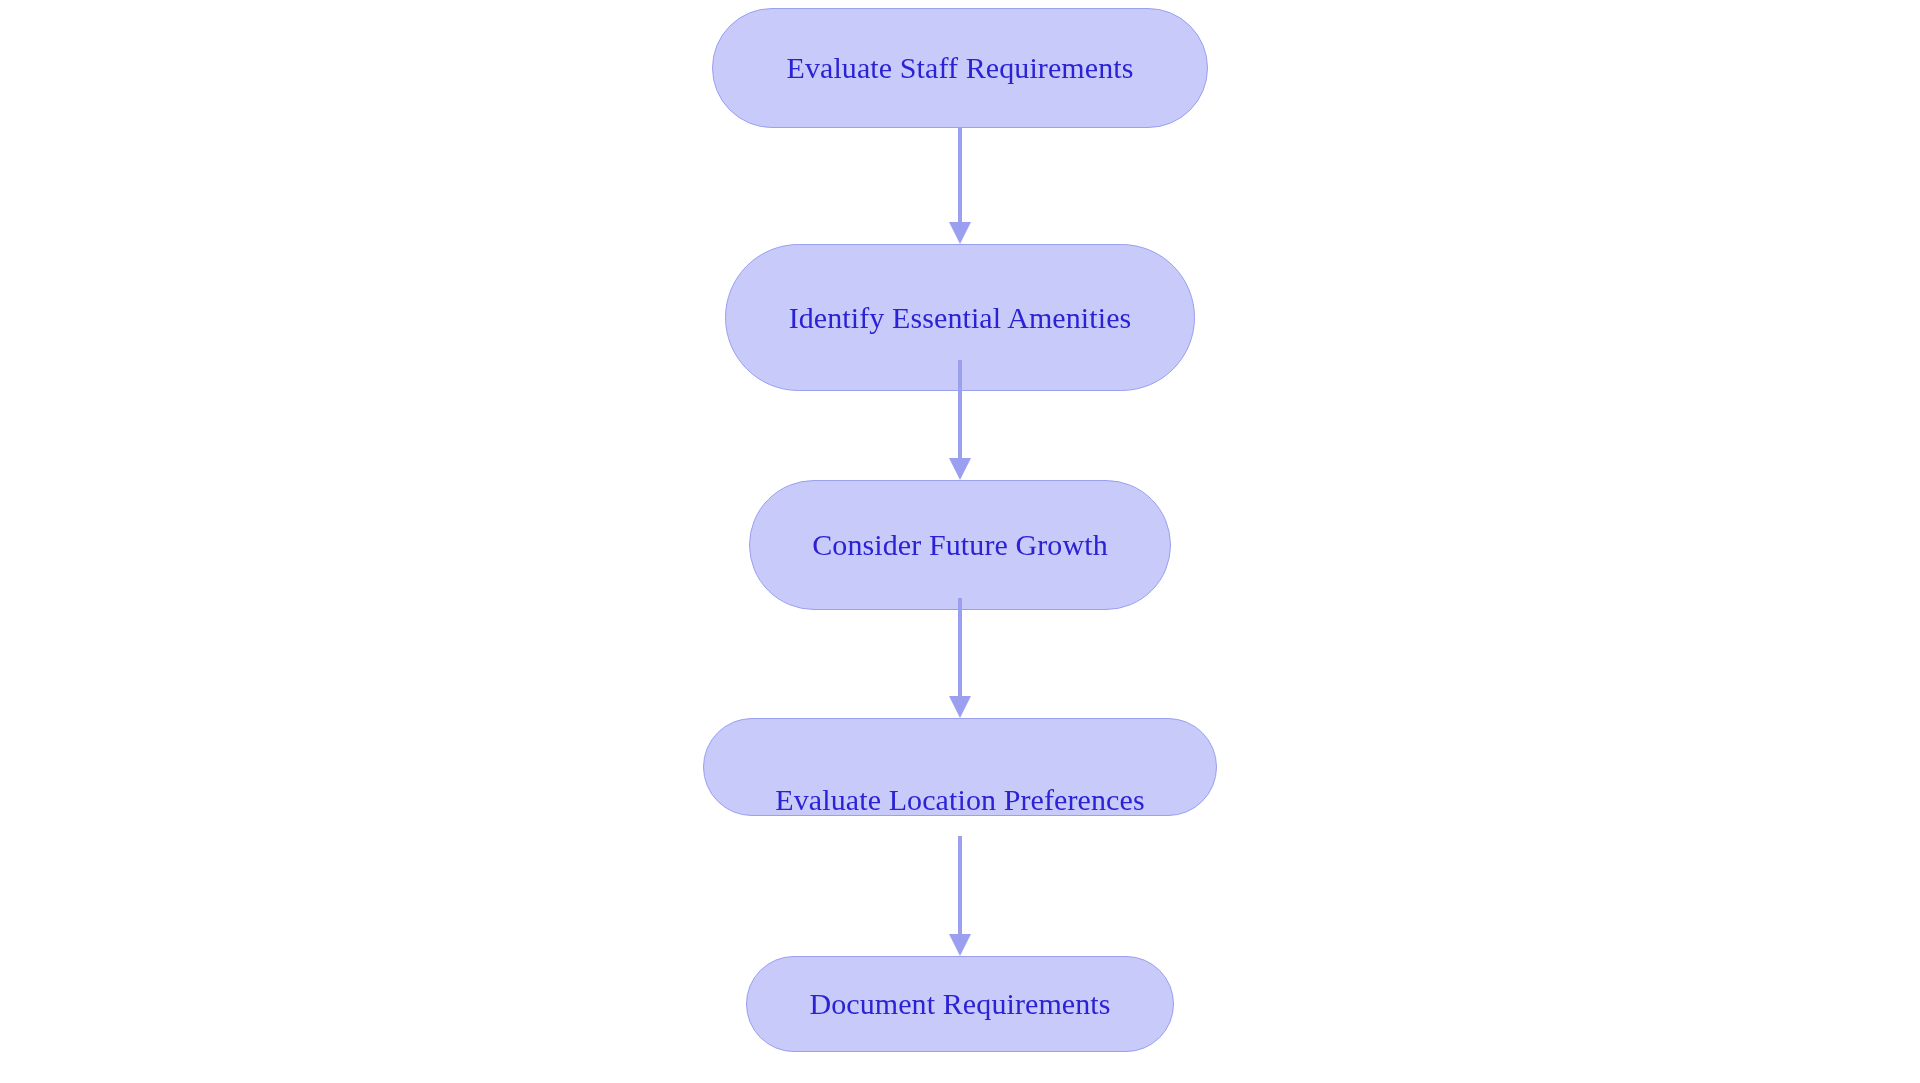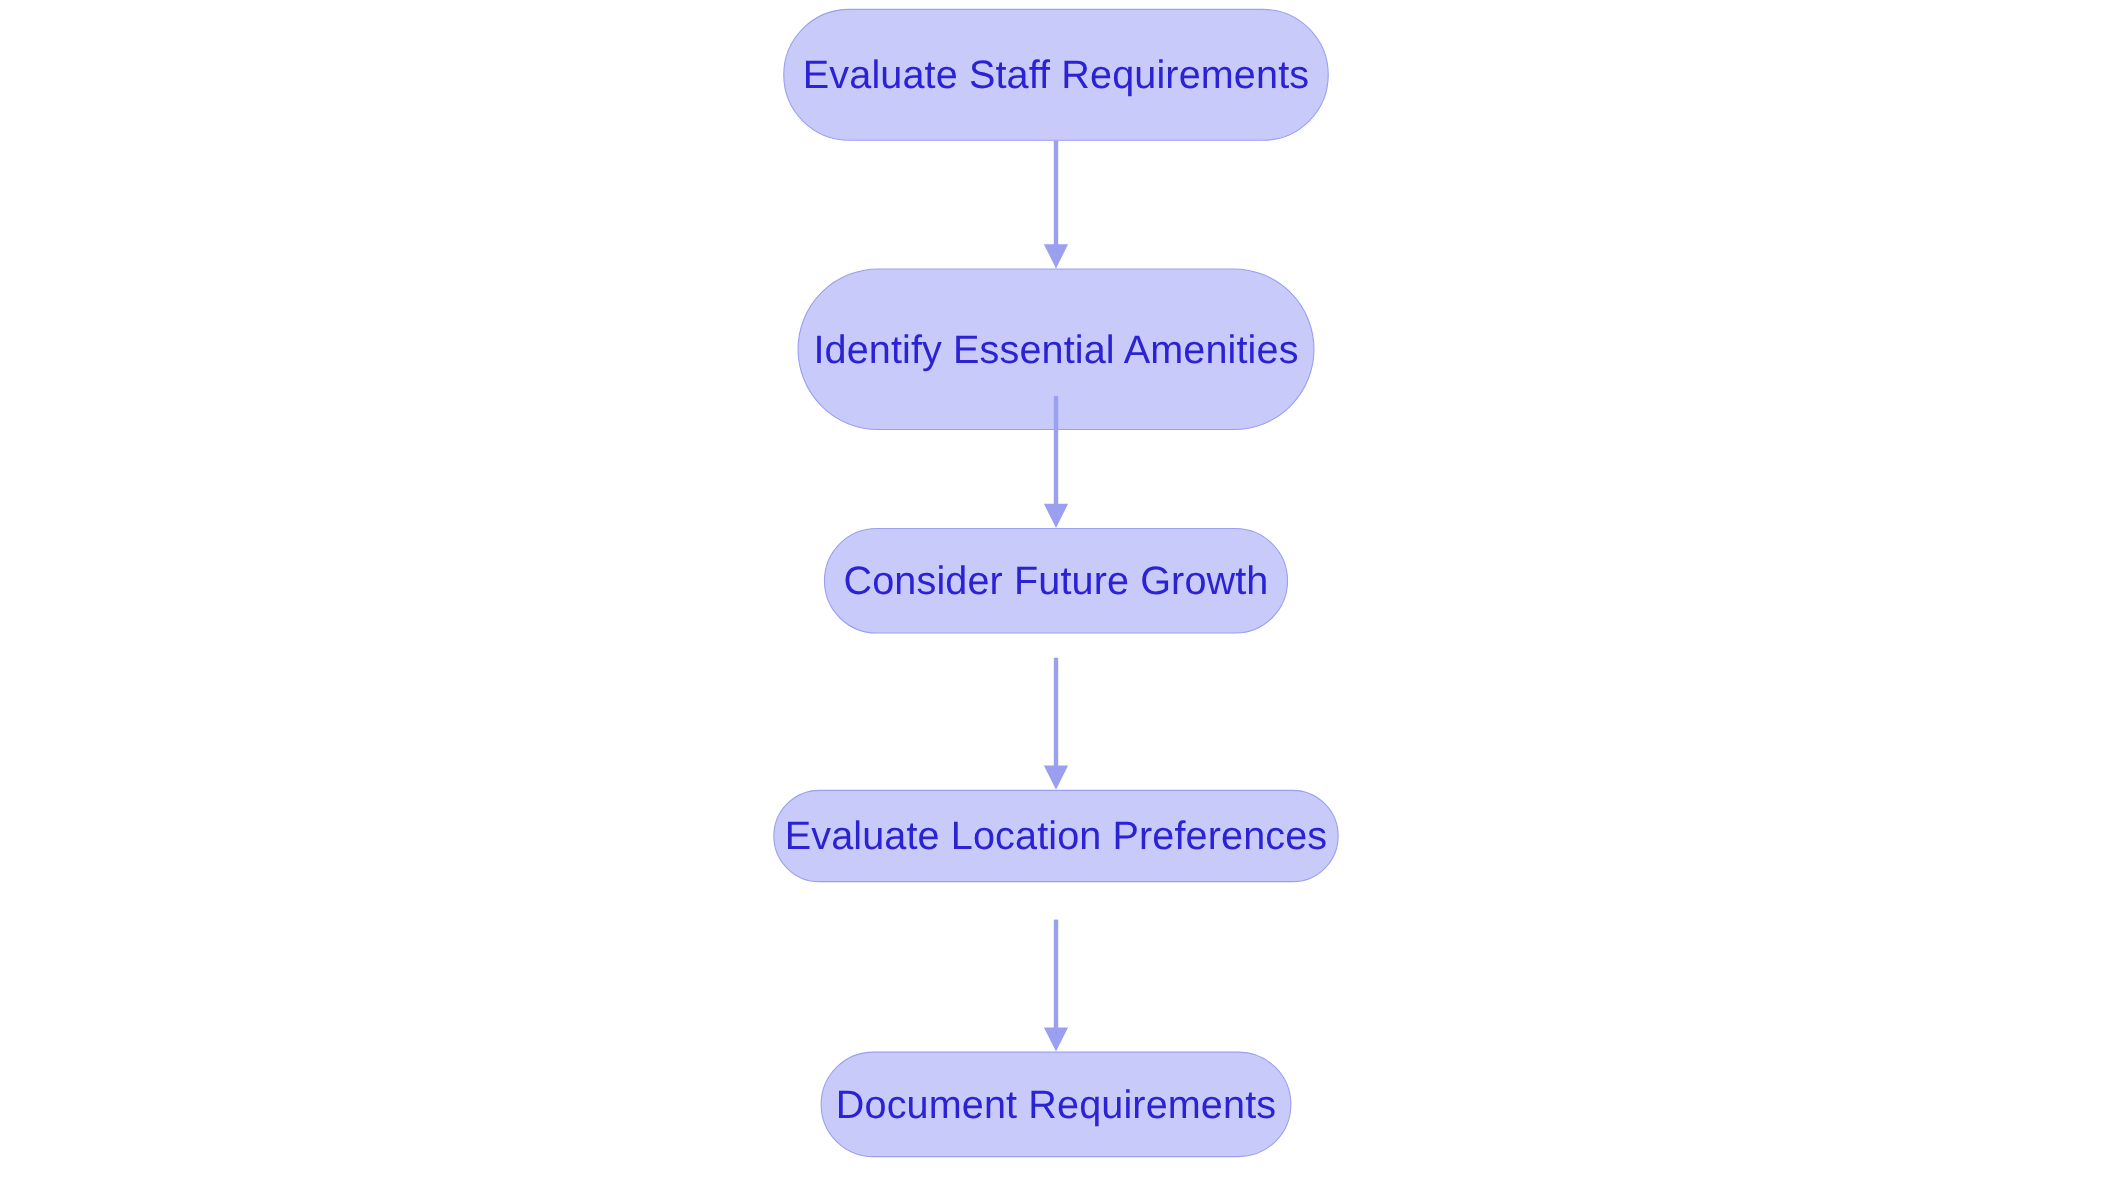--- a/index.html
+++ b/index.html
@@ -30,22 +30,22 @@
     justify-content: center;
     background: #c8cbf9;
     border: 1.6px solid #9a9ff0;
     border-radius: 9999px;
     left: 50%;
     transform: translateX(-50%);
   }
 
   .flow-node-label {
     color: #2b22d4;
-    font-family: Liberation Sans, sans-serif;
-    font-size: 36px;
+    font-family: Liberation Serif, serif;
+    font-size: 30px;
     font-weight: 400;
     line-height: 1;
     letter-spacing: 0.1px;
     white-space: nowrap;
     user-select: none;
   }
 
   .flow-connector {
     position: absolute;
     left: 50%;
@@ -78,32 +78,32 @@
     <span class="flow-node-label">Identify Essential Amenities</span>
   </div>
 
   <div class="flow-connector" style="top:360px; height:120px;">
     <svg width="40" height="120" viewBox="0 0 40 120" xmlns="http://www.w3.org/2000/svg">
       <line x1="20" y1="0" x2="20" y2="100" stroke="#9aa0ef" stroke-width="4"></line>
       <polygon points="9,98 31,98 20,120" fill="#9aa0ef"></polygon>
     </svg>
   </div>
 
-  <div class="flow-node" style="top:480px; width:422px; height:96px;">
+  <div class="flow-node" style="top:480px; width:422px; height:130px;">
     <span class="flow-node-label">Consider Future Growth</span>
   </div>
 
   <div class="flow-connector" style="top:598px; height:120px;">
     <svg width="40" height="120" viewBox="0 0 40 120" xmlns="http://www.w3.org/2000/svg">
       <line x1="20" y1="0" x2="20" y2="100" stroke="#9aa0ef" stroke-width="4"></line>
       <polygon points="9,98 31,98 20,120" fill="#9aa0ef"></polygon>
     </svg>
   </div>
 
-  <div class="flow-node" style="top:718px; width:514px; height:84px;">
+  <div class="flow-node" style="top:718px; width:514px; height:98px;align-items:flex-end;">
     <span class="flow-node-label">Evaluate Location Preferences</span>
   </div>
 
   <div class="flow-connector" style="top:836px; height:120px;">
     <svg width="40" height="120" viewBox="0 0 40 120" xmlns="http://www.w3.org/2000/svg">
       <line x1="20" y1="0" x2="20" y2="100" stroke="#9aa0ef" stroke-width="4"></line>
       <polygon points="9,98 31,98 20,120" fill="#9aa0ef"></polygon>
     </svg>
   </div>
 

